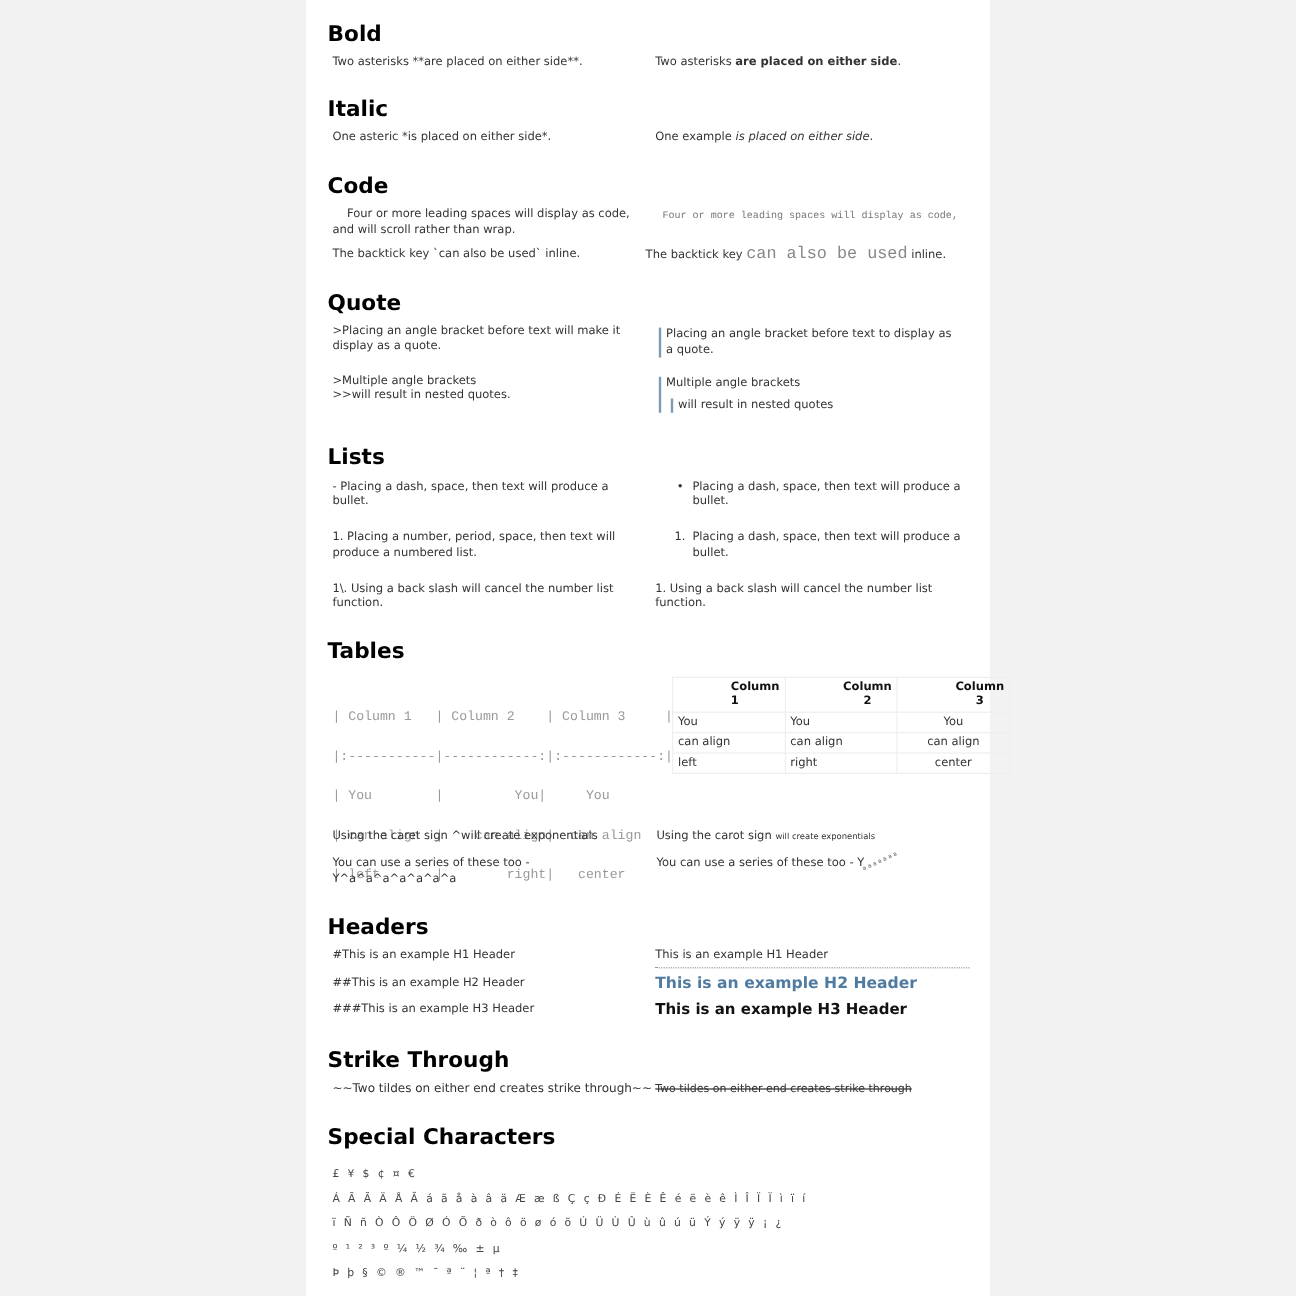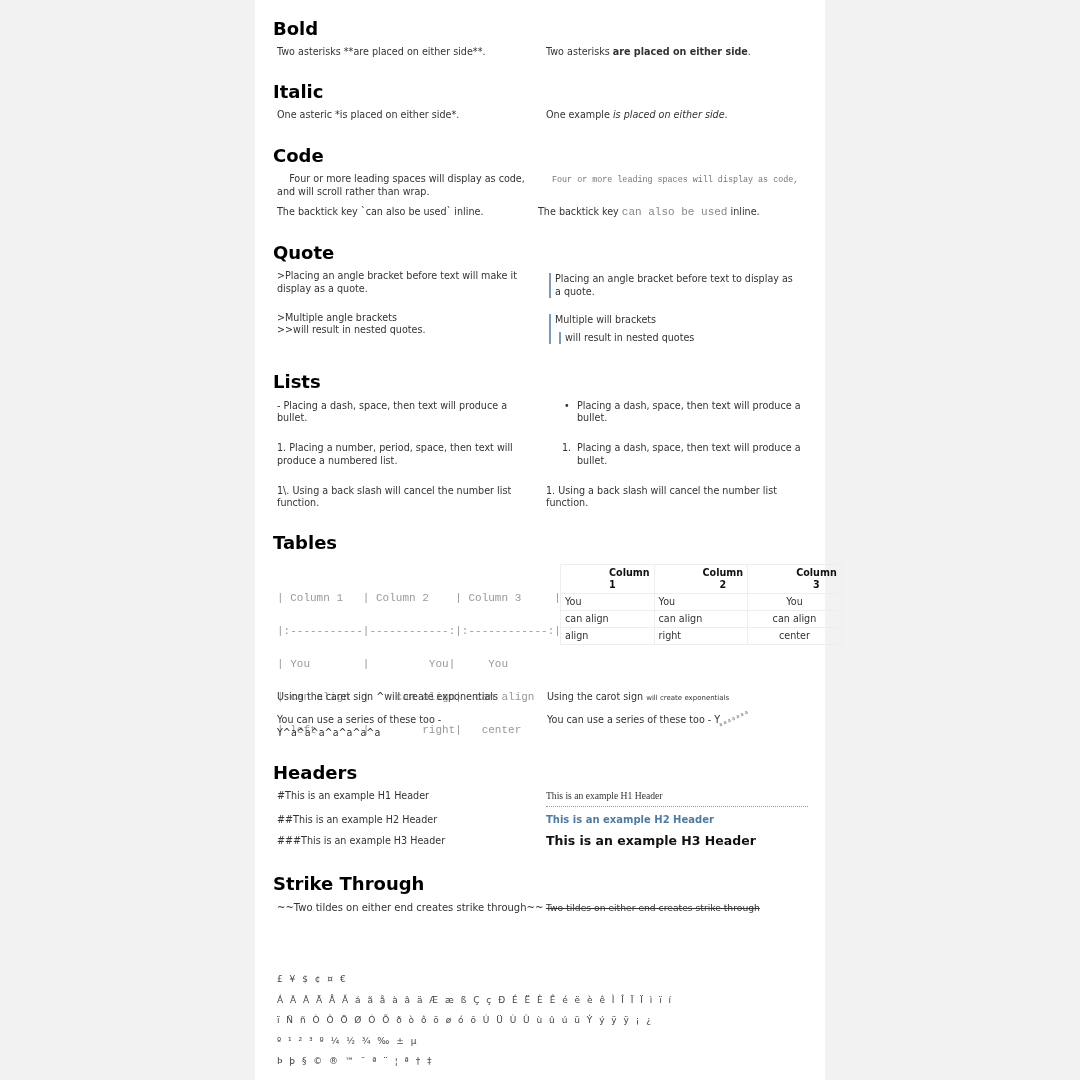--- a/index.html
+++ b/index.html
@@ -16,37 +16,37 @@
   .h {
     position: absolute; left: 18px;
     font-family: "DejaVu Sans", sans-serif; font-weight: bold;
     font-size: 18px; color: #000; margin: 0; line-height: 26px;
   }
   .t {
     position: absolute; font-size: 9.6px; line-height: 12.5px; color: #333;
     margin: 0; white-space: nowrap;
   }
   .mono { font-family: "Liberation Mono", "DejaVu Sans Mono", monospace; color: #777; font-size: 9px; }
-  .code-inline { font-family: "Liberation Mono", "DejaVu Sans Mono", monospace; color: #888; font-size: 11px; }
+  .code-inline { font-family: "Liberation Mono", "DejaVu Sans Mono", monospace; color: #888; font-size: 14px; }
   .bq { border-left: 2px solid #7f9bb3; padding-left: 4px; }
   .bq2 { border-left: 2px solid #7f9bb3; padding-left: 4px; margin-left: 4px; }
   .raw-table {
     position: absolute; left: 22px; top: 571px;
     font-family: "Liberation Mono", "DejaVu Sans Mono", monospace;
     font-size: 11px; line-height: 11px; color: #999; white-space: pre; margin: 0;
   }
   table.md {
     position: absolute; left: 305px; top: 564px;
     border-collapse: collapse; font-size: 9.6px; color: #333;
   }
   table.md th, table.md td { border: 1px solid #eeeeee; padding: 2px 4px; height: 12px; line-height: 12px; }
   table.md th { font-weight: bold; color: #111; padding-left: 48px; }
   .l { text-align: left; } .r { } .c { text-align: center; }
-  .h1ex { border-bottom: 1px dotted #999; width: 262px; padding-bottom: 3px; font-family: Liberation Serif, serif; }
-  .h2ex { font-weight: bold; color: #4f7ba0; font-size: 10px; }
+  .h1ex { border-bottom: 1px dotted #999; width: 262px; padding-bottom: 3px; }
+  .h2ex { font-weight: bold; color: #4f7ba0; font-size: 13px; }
   .h3ex { font-weight: bold; color: #111; font-size: 12.5px; }
   .strike { text-decoration: line-through; }
   .chars { position: absolute; left: 22px; font-size: 9px; color: #444; letter-spacing: 0; word-spacing: 4px; white-space: nowrap; }
   .sup-small { font-size: 7px; }
 </style>
 </head>
 <body>
 
 <div class="page">
 
@@ -68,21 +68,21 @@
   <h2 class="h" style="top:240px">Quote</h2>
   <p class="t" style="left:22px;top:270px">&gt;Placing an angle bracket before text will make it</p>
   <p class="t" style="left:22px;top:283px">display as a quote.</p>
   <div class="t bq" style="left:294px;top:273px">
     <div>Placing an angle bracket before text to display as</div>
     <div>a quote.</div>
   </div>
   <p class="t" style="left:22px;top:312px">&gt;Multiple angle brackets</p>
   <p class="t" style="left:22px;top:324px">&gt;&gt;will result in nested quotes.</p>
   <div class="t bq" style="left:294px;top:314px">
-    <div style="margin-bottom:5px">Multiple will brackets</div>
+    <div style="margin-bottom:5px">Multiple angle brackets</div>
     <div class="bq2">will result in nested quotes</div>
   </div>
 
   <h2 class="h" style="top:369px">Lists</h2>
   <p class="t" style="left:22px;top:400px">- Placing a dash, space, then text will produce a</p>
   <p class="t" style="left:22px;top:412px">bullet.</p>
   <span class="t" style="left:309px;top:400px">•</span>
   <p class="t" style="left:322px;top:400px">Placing a dash, space, then text will produce a</p>
   <p class="t" style="left:322px;top:412px">bullet.</p>
 
@@ -116,21 +116,21 @@
       <td class="l">You</td>
       <td class="r">You</td>
       <td class="c">You</td>
     </tr>
     <tr>
       <td class="l">can align</td>
       <td class="r">can align</td>
       <td class="c">can align</td>
     </tr>
     <tr>
-      <td class="l">align</td>
+      <td class="l">left</td>
       <td class="r">right</td>
       <td class="c">center</td>
     </tr>
   </tbody>
     </table>
 
   <p class="t" style="left:22px;top:691px">Using the caret sign ^will create exponentials</p>
   <p class="t" style="left:292px;top:691px"><span>Using the carot sign </span><span class="sup-small">will create exponentials</span></p>
   <p class="t" style="left:22px;top:714px">You can use a series of these too -</p>
   <p class="t" style="left:22px;top:727px">Y^a^a^a^a^a^a^a</p>
@@ -142,18 +142,19 @@
   <p class="t" style="left:22px;top:814px">##This is an example H2 Header</p>
   <p class="t" style="left:22px;top:835px">###This is an example H3 Header</p>
   <p class="t h1ex" style="left:291px;top:790px">This is an example H1 Header</p>
   <p class="t h2ex" style="left:291px;top:814px">This is an example H2 Header</p>
   <p class="t h3ex" style="left:291px;top:835px">This is an example H3 Header</p>
 
   <h2 class="h" style="top:871px">Strike Through</h2>
   <p class="t" style="left:22px;top:902px;font-size:10px">~~Two tildes on either end creates strike through~~</p>
   <p class="t strike" style="left:291px;top:902px;font-size:9.2px">Two tildes on either end creates strike through</p>
 
+  <h2 class="h" style="top:935px">Special Characters</h2>
   <p class="chars" style="top:965px">£ ¥ $ ¢ ¤ €</p>
   <p class="chars" style="top:986px">Á Ã Ã Ä Å Ă á ã å à â ä Æ æ ß Ç ç Ð É Ë È Ê é ë è ê Ì Î Ï Ï ì ï í</p>
   <p class="chars" style="top:1006px">ï Ñ ñ Ò Ô Ö Ø Ó Õ ð ò ô ö ø ó õ Ú Ü Ù Û ù û ú ü Ý ý ÿ ÿ ¡ ¿</p>
   <p class="chars" style="top:1027px">º ¹ ² ³ º ¼ ½ ¾ ‰ ± µ</p>
   <p class="chars" style="top:1047px">Þ þ § © ® ™ ¯ ª ¨ ¦ ª † ‡</p>
 </div>
 
 </body></html>

